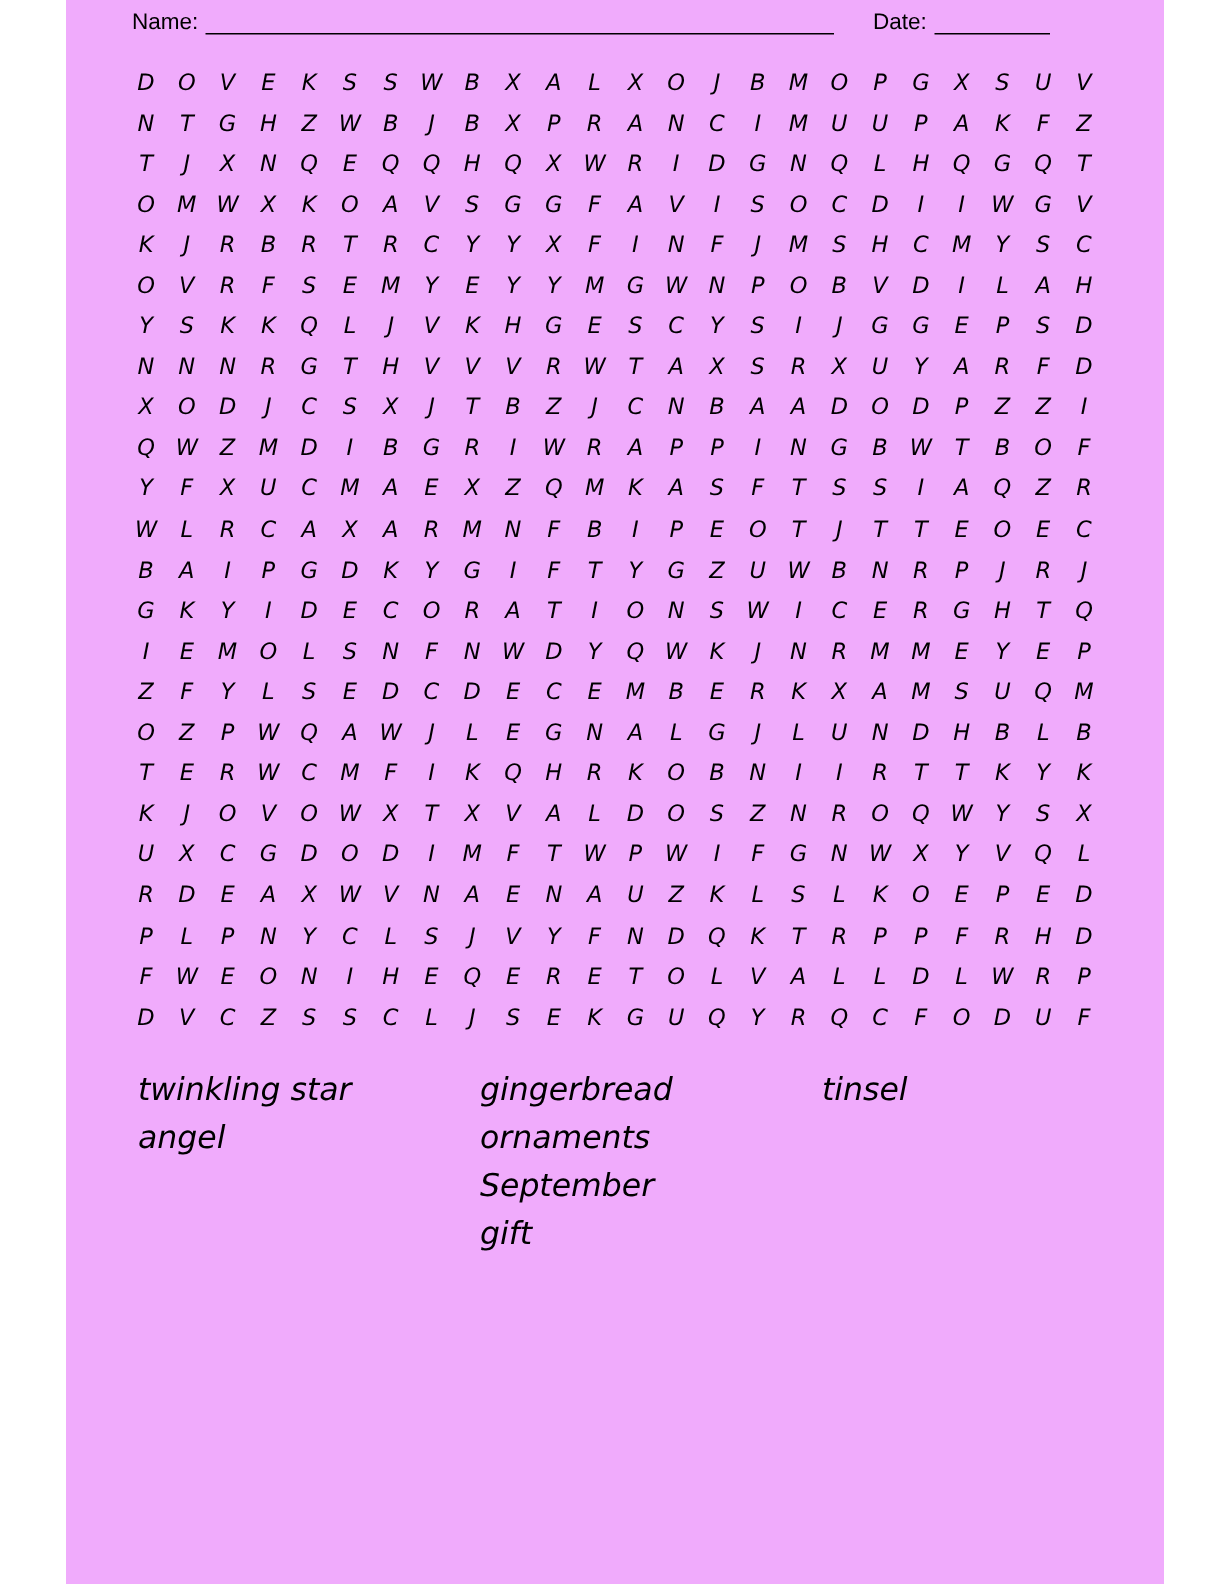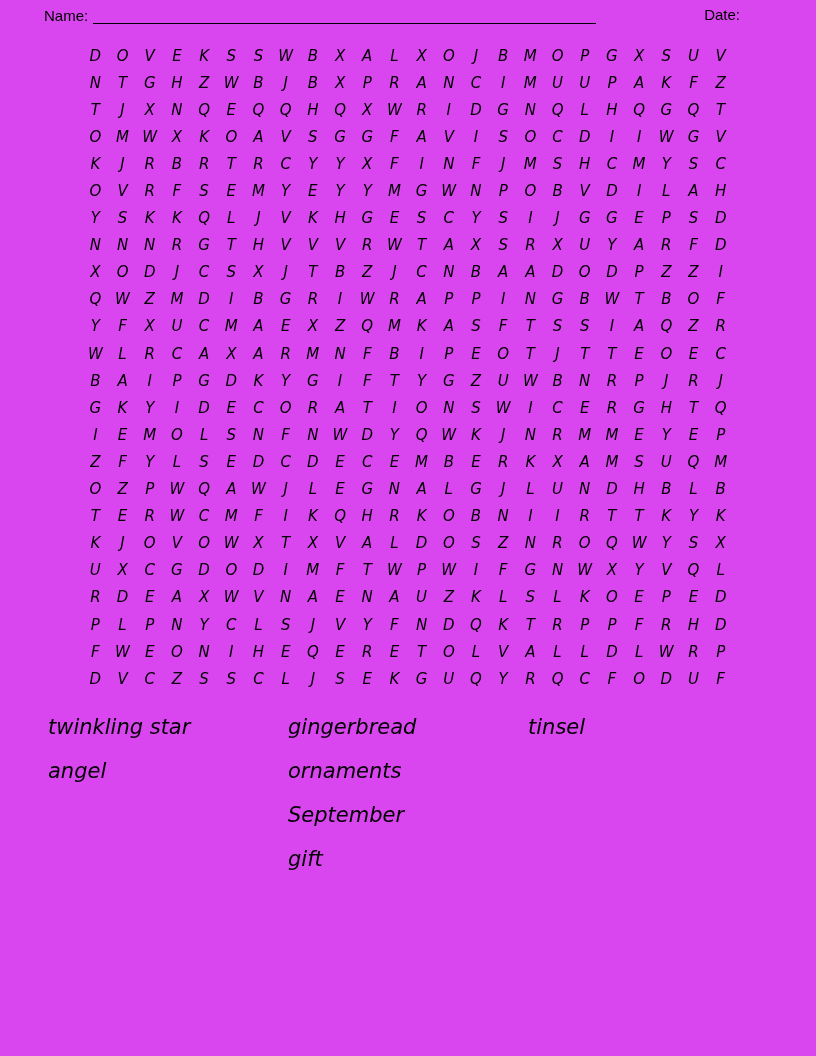--- a/index.html
+++ b/index.html
@@ -4,43 +4,43 @@
 <style>
   html, body {
     margin: 0;
     padding: 0;
     background: #ffffff;
     color: #000000;
     font-family: "Liberation Sans", sans-serif;
   }
   .page {
     position: relative;
-    width: 816px;
+    width: 732px;
     height: 1056px;
-    background: #d946ef;
+    background: #f0abfc;
     overflow: hidden;
+    margin-left: 44px;
   }
   
   .header {
     display: flex;
     align-items: flex-end;
     padding: 6px 76px 0 44px;
     font-size: 15px;
   }
   .name-section {
     display: flex;
     flex: 1;
     align-items: flex-end;
     margin-right: 26px;
   }
   .date-section {
     display: flex;
     width: 118px;
     align-items: flex-end;
-    flex-direction: column;
   }
   .fill-line {
     flex: 1;
     border-bottom: 1.5px solid #000000;
     height: 15px;
     margin-left: 5px;
   }
   
   .title {
     text-align: center;
@@ -76,21 +76,21 @@
     padding-left: 48px;
     display: flex;
     font-family: "DejaVu Sans", sans-serif;
     font-style: italic;
     font-size: 21px;
   }
   .word-col {
     width: 240px;
     display: flex;
     flex-direction: column;
-    gap: 21px;
+    gap: 9px;
   }
   .word {
     line-height: 23px;
   }
 </style>
 </head>
 <body>
 
 <div class="page">
 

